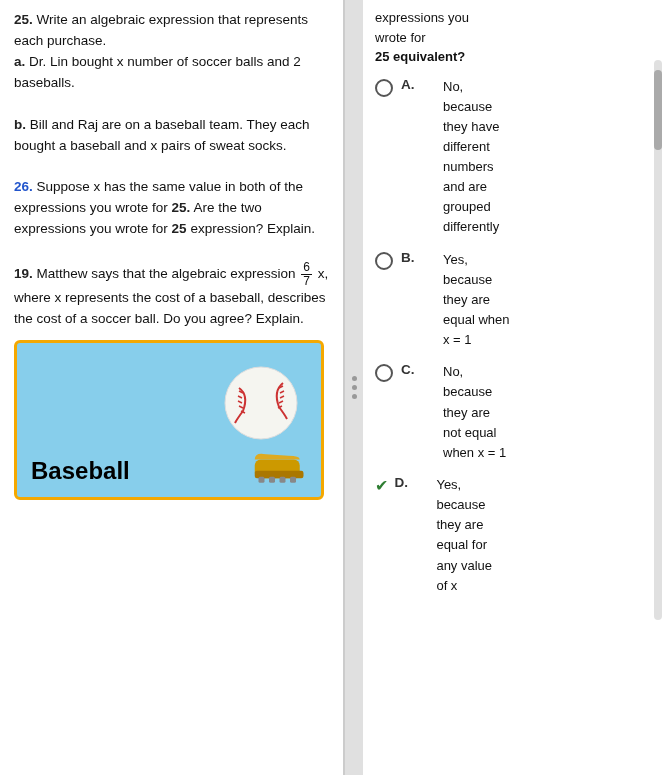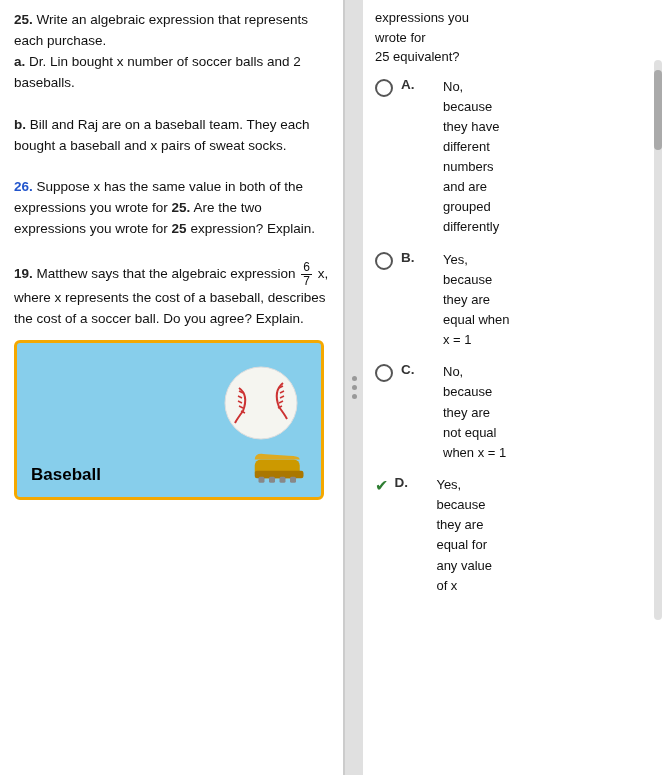--- a/index.html
+++ b/index.html
@@ -49,21 +49,21 @@
       width: 310px;
       height: 160px;
       background: #87ceeb;
       position: relative;
       flex-shrink: 0;
     }
     .baseball-card-label {
       position: absolute;
       bottom: 12px;
       left: 14px;
-      font-size: 17px;
+      font-size: 24px;
       font-weight: bold;
       color: #000;
     }
     .baseball-img {
       position: absolute;
       right: 20px;
       top: 20px;
       width: 80px;
       height: 80px;
     }
@@ -256,21 +256,21 @@
       <div class="divider-dot"></div>
       <div class="divider-dot"></div>
       <div class="divider-dot"></div>
     </div>
   </div>
 
   <div class="right-panel" style="position:relative;">
     <div class="top-label">
       <span>expressions you</span><br>
       <span>wrote for</span><br>
-      <span style="font-weight:normal;margin-top:42px;">25 equivalent?</span>
+      <span style="font-weight:bold;margin-top:42px;">25 equivalent?</span>
     </div>
 
     <div class="answer-choice">
       <div class="radio-circle">
       </div>
       <span class="choice-label">A.</span>
       <span class="choice-text">No,<br>because<br>they have<br>different<br>numbers<br>and are<br>grouped<br>differently</span>
     </div>
 
     <div class="answer-choice">

